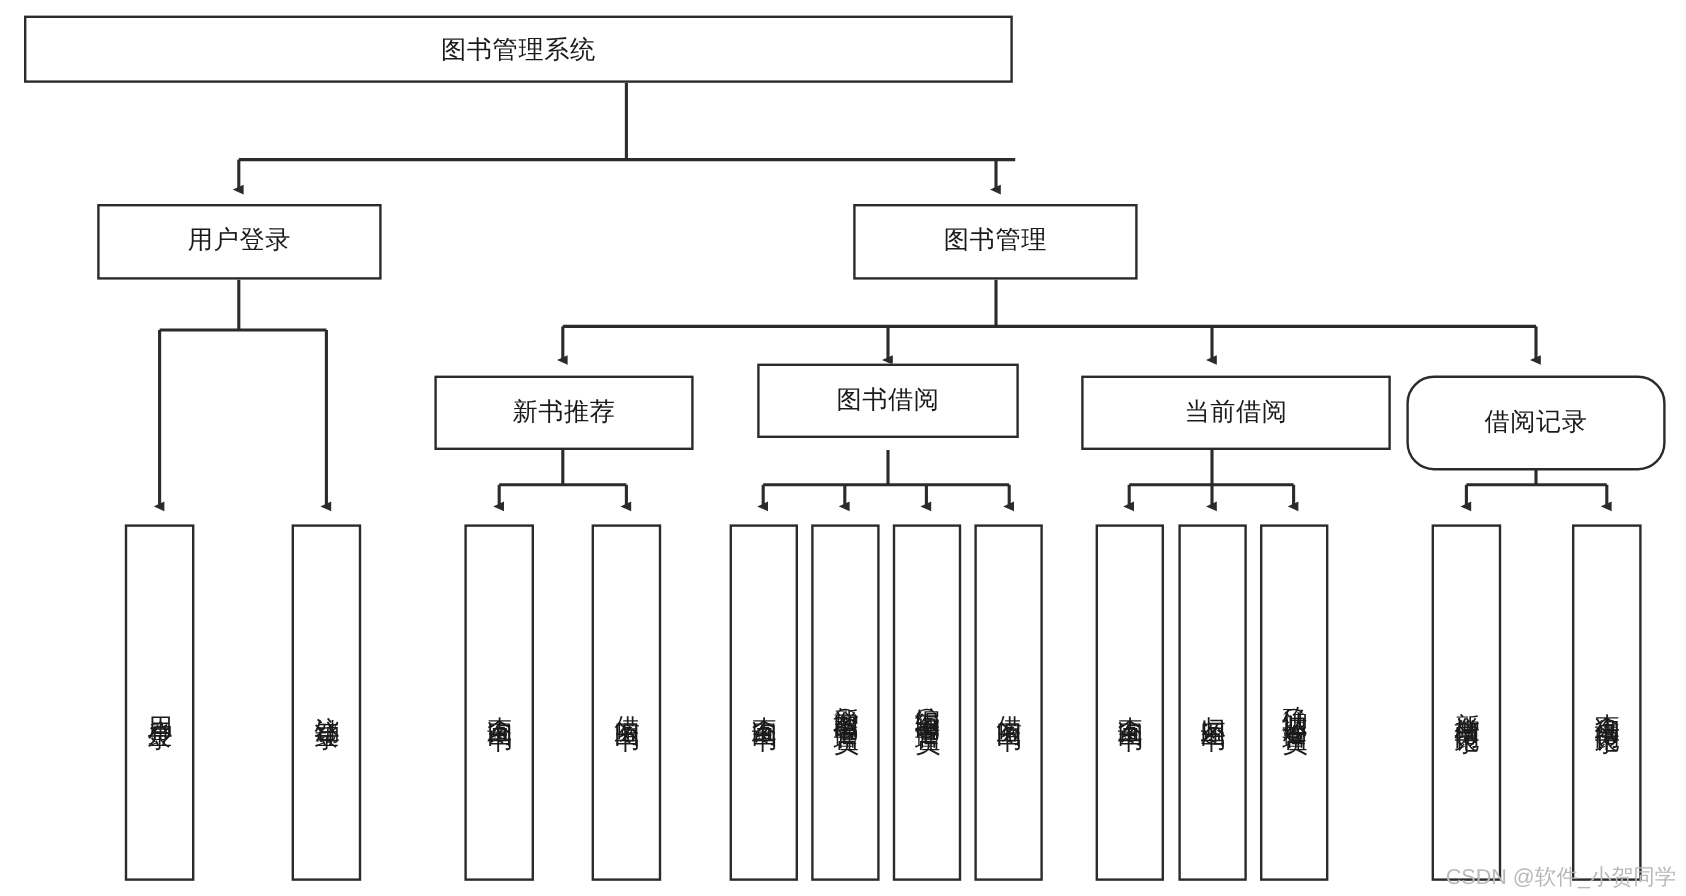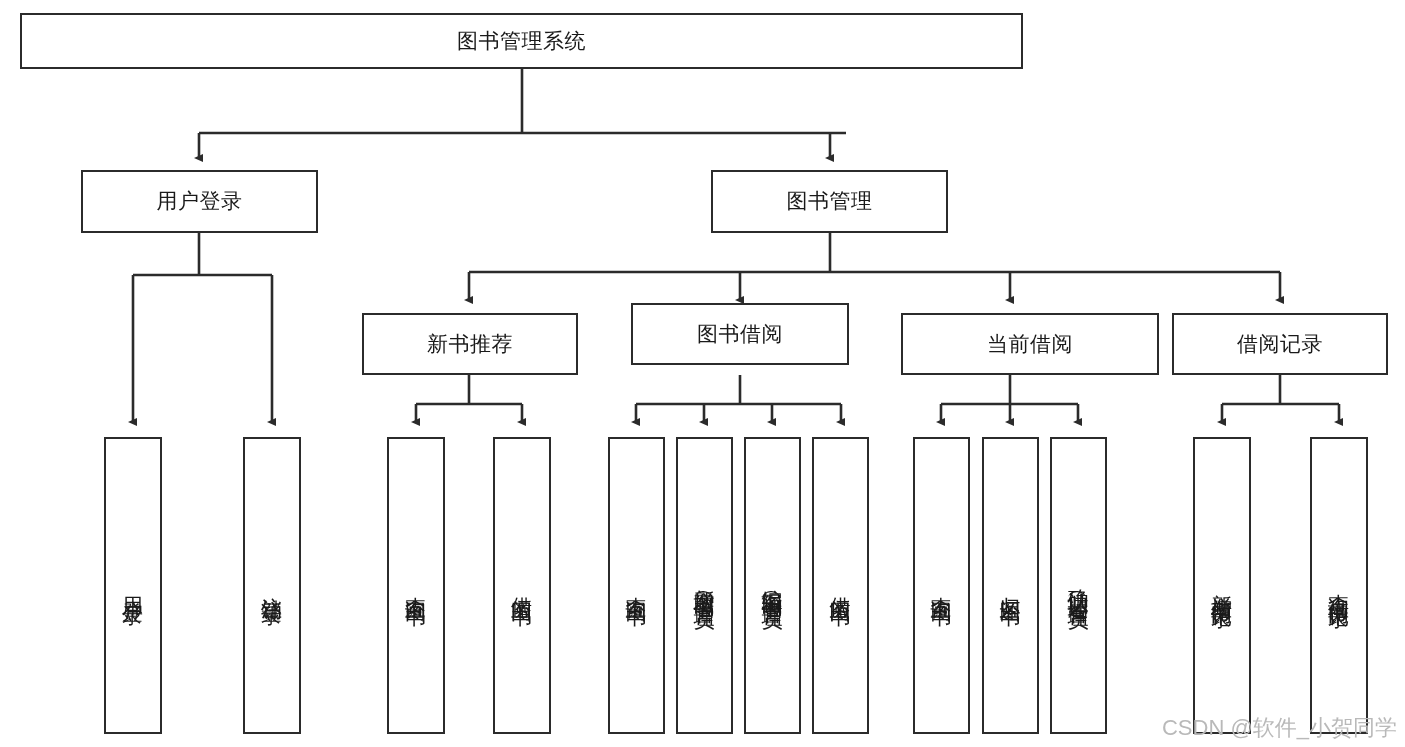--- a/index.html
+++ b/index.html
@@ -55,21 +55,21 @@
     font-size: 21px;
     letter-spacing: 3px;
     line-height: 1.0;
     white-space: normal;
     max-height: 100%;
   }
   #watermark {
     position: absolute;
     right: 8px;
     bottom: 4px;
-    font-size: 22px;
+    font-size: 18px;
     color: #b9b9b9;
     z-index: 5;
     white-space: nowrap;
     font-family: "Liberation Sans", "DejaVu Sans", sans-serif;
   }
 </style>
 </head>
 <body>
 
 <div id="canvas">
@@ -117,41 +117,41 @@
       <path d="M1010,404 L1010,422" marker-end="url(#arrow)"></path>
       <path d="M1078,404 L1078,422" marker-end="url(#arrow)"></path>
 
       <path d="M1280,375 L1280,404"></path>
       <path d="M1222,404 L1339,404"></path>
       <path d="M1222,404 L1222,422" marker-end="url(#arrow)"></path>
       <path d="M1339,404 L1339,422" marker-end="url(#arrow)"></path>
     </g>
   </svg>
 
-  <div class="node horiz" style="left:20px; top:13px; width:1003px; height:56px;font-family:Liberation Serif, serif;">
+  <div class="node horiz" style="left:20px; top:13px; width:824px; height:56px;font-family:Liberation Serif, serif;">
     <span class="label">图书管理系统</span>
   </div>
 
   <div class="node horiz" style="left:81px; top:170px; width:237px; height:63px;">
     <span class="label">用户登录</span>
   </div>
   <div class="node horiz" style="left:362px; top:313px; width:216px; height:62px;">
     <span class="label">新书推荐</span>
   </div>
 
   <div class="node horiz" style="left:711px; top:170px; width:237px; height:63px;">
     <span class="label">图书管理</span>
   </div>
   <div class="node horiz" style="left:631px; top:303px; width:218px; height:62px;">
     <span class="label">图书借阅</span>
   </div>
   <div class="node horiz" style="left:901px; top:313px; width:258px; height:62px;">
     <span class="label">当前借阅</span>
   </div>
-  <div class="node horiz" style="left:1172px; top:313px; width:216px; height:62px;">
+  <div class="node horiz" style="left:1172px; top:313px; width:216px; height:79px;border-radius:23px;">
     <span class="label">借阅记录</span>
   </div>
 
   <div class="node vert" style="left:104px; top:437px; width:58px; height:297px;">
     <span class="label">用户登录</span>
   </div>
   <div class="node vert" style="left:243px; top:437px; width:58px; height:297px;">
     <span class="label">注销登录</span>
   </div>
 

